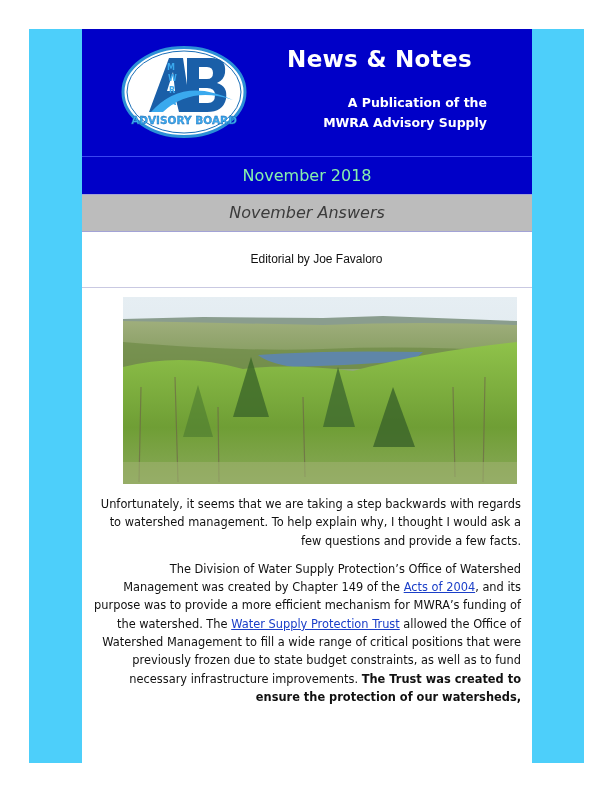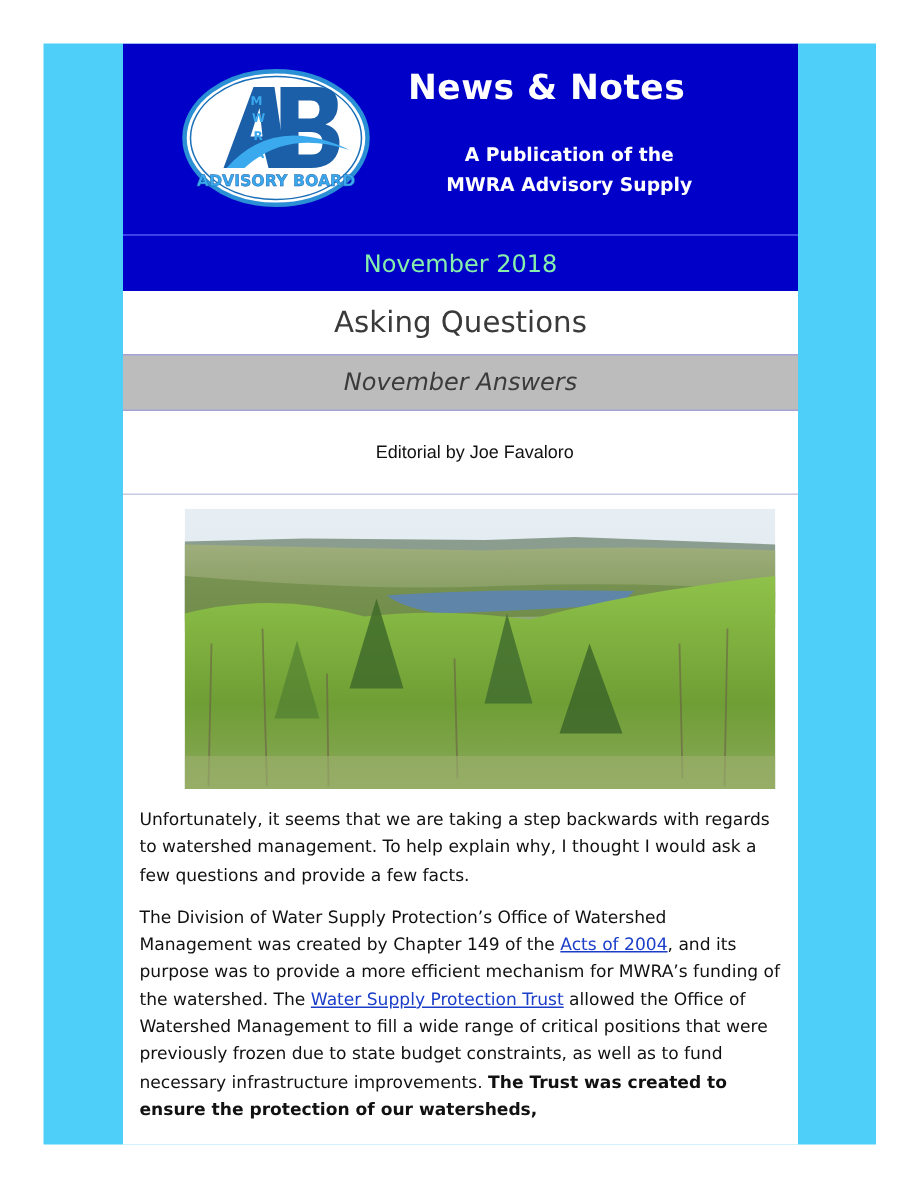--- a/index.html
+++ b/index.html
@@ -39,33 +39,33 @@
       left: 39px;
       top: 17px;
       width: 126px;
       height: 92px;
     }
     .masthead-title {
       position: absolute;
       left: 190px;
       top: 17px;
       width: 215px;
-      text-align: left;
+      text-align: center;
       color: #ffffff;
       font-family: "DejaVu Sans", sans-serif;
       font-weight: bold;
       font-size: 23px;
       letter-spacing: 0.3px;
     }
     .masthead-sub {
       position: absolute;
       left: 190px;
       top: 64px;
       width: 215px;
-      text-align: center;
+      text-align: right;
       color: #ffffff;
       font-family: "DejaVu Sans", sans-serif;
       font-weight: bold;
       font-size: 12.5px;
       line-height: 20px;
     }
     .date-band {
       height: 37px;
       background: #0000c8;
       color: #86efac;
@@ -108,20 +108,21 @@
       width: 394px;
       height: 187px;
       overflow: hidden;
     }
     .body {
       padding: 11px 11px 0 11px;
       color: #111111;
       font-family: "DejaVu Sans", sans-serif;
       font-size: 11.4px;
       line-height: 18.3px;
+      text-align: right;
     }
     .body p {
       margin: 0 0 10px 0;
     }
     .body a {
       color: #1a3ec8;
       margin-top: 36px;
     }
     .body b { font-weight: bold; }
   </style>
@@ -151,21 +152,20 @@
       </svg>
       <div class="masthead-title">News &amp; Notes</div>
       <div class="masthead-sub">
         <div>A Publication of the</div>
         <div>MWRA Advisory Supply</div>
       </div>
     </div>
 
     <div class="date-band">November 2018</div>
 
-    <div class="title-band">Asking Questions</div>
 
     <div class="subtitle-band">November Answers</div>
 
     <div class="byline">Editorial by Joe Favaloro</div>
 
     <div class="photo">
       <svg width="394" height="187" viewBox="0 0 394 187" xmlns="http://www.w3.org/2000/svg">
         <defs>
           <linearGradient id="sky" x1="0" y1="0" x2="0" y2="1">
             <stop offset="0" stop-color="#e6eef3"></stop>

